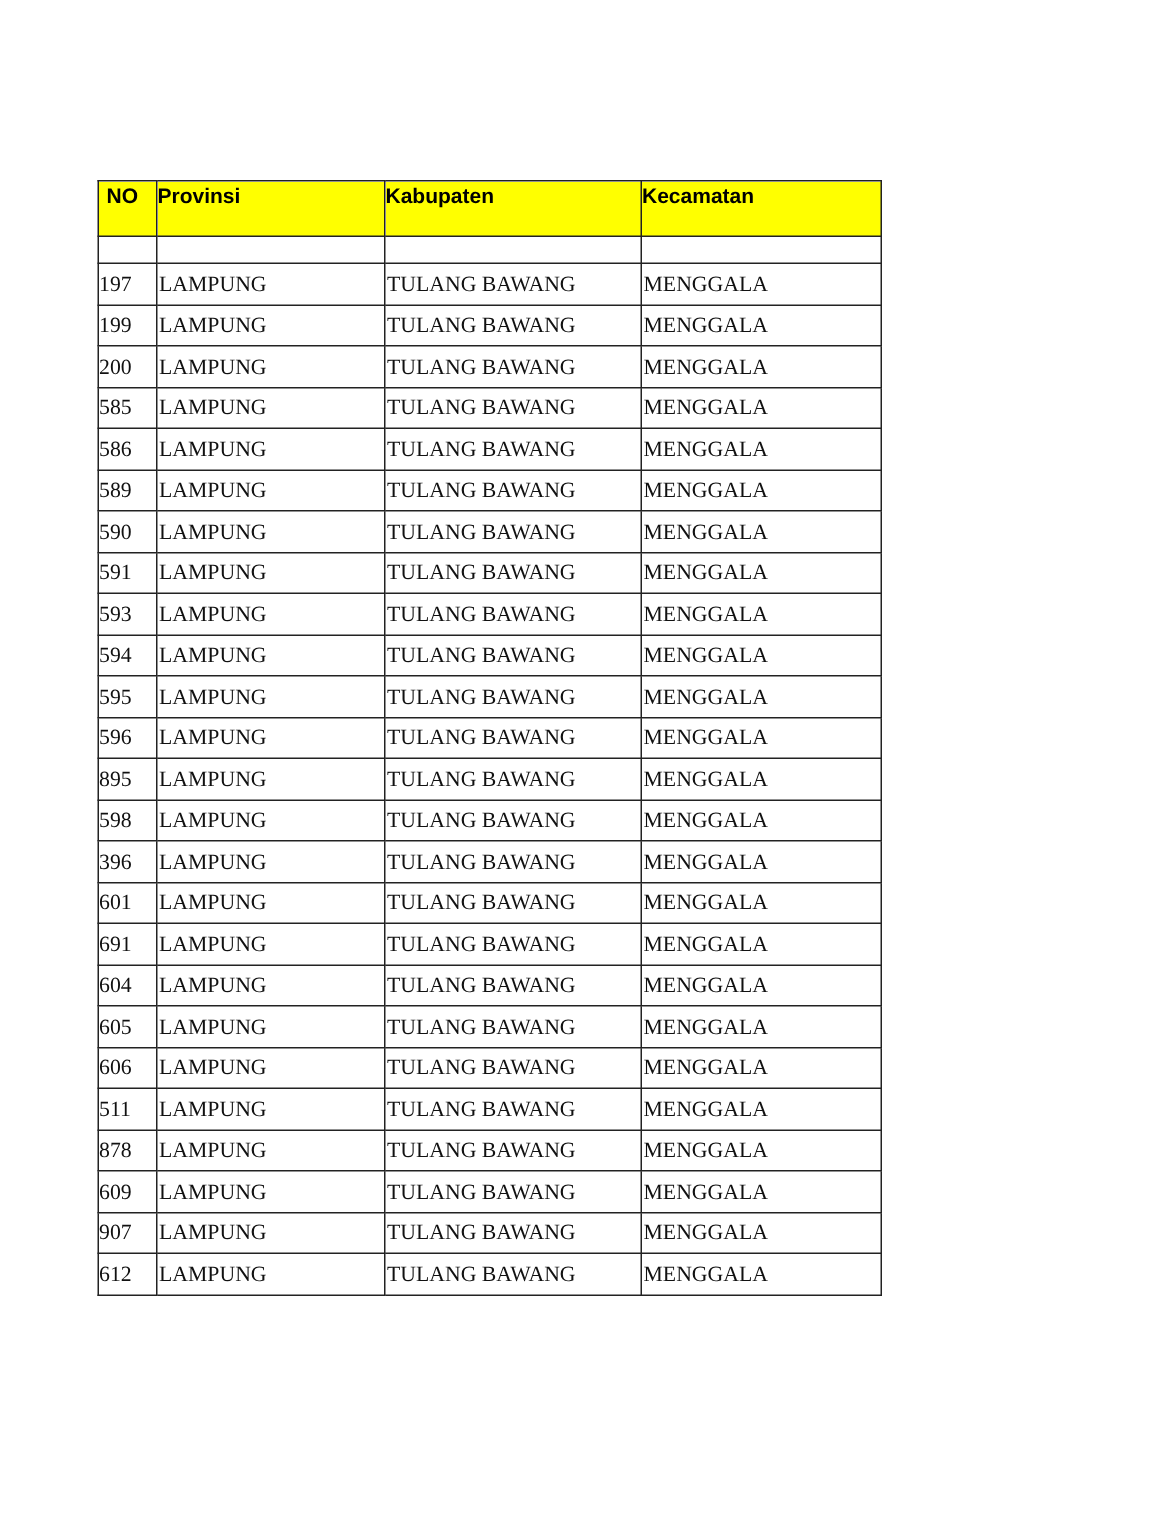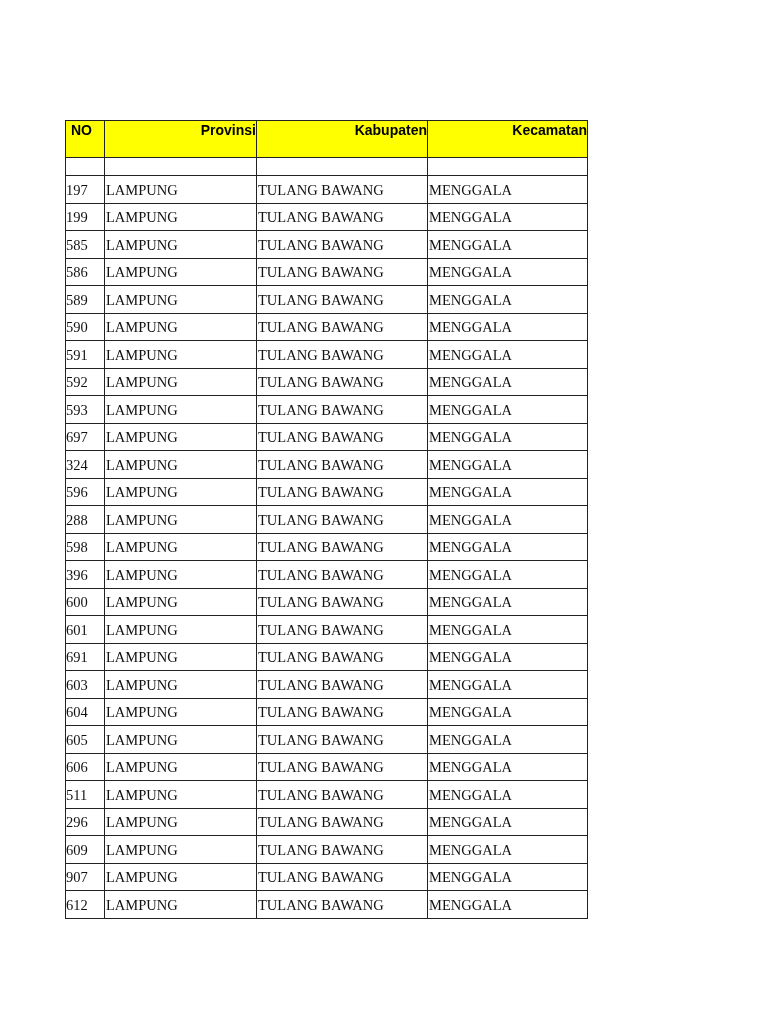--- a/index.html
+++ b/index.html
@@ -10,21 +10,21 @@
     width: 522px;
   }
   table.sheet col.c-no { width: 39px; }
   table.sheet col.c-prov { width: 152px; }
   table.sheet col.c-kab { width: 171px; }
   table.sheet col.c-kec { width: 160px; }
   th, td { border: 1px solid #222; padding: 0; overflow: hidden; white-space: nowrap; }
   th {
     background: #ffff00; height: 35px; vertical-align: top;
     font-family: "Liberation Sans", sans-serif; font-weight: bold; font-size: 14px;
-    color: #000; padding-top: 1px; text-align: right;
+    color: #000; padding-top: 1px; text-align: left;
   }
   th.no { text-align: left; padding-left: 5px; }
   tr.blank td { height: 17px; }
   tr.row td {
     height: 24.5px;
     font-family: "Liberation Serif", serif; font-size: 14.5px; color: #111;
     vertical-align: middle; padding-top: 2px;
   }
   td.no { text-align: left; padding-right: 2px; }
   td.txt { text-align: left; padding-left: 1px; }
@@ -60,20 +60,26 @@
         <td class="txt">TULANG BAWANG</td>
         <td class="txt">MENGGALA</td>
       </tr>
       <tr class="row">
         <td class="no">199</td>
         <td class="txt">LAMPUNG</td>
         <td class="txt">TULANG BAWANG</td>
         <td class="txt">MENGGALA</td>
       </tr>
       <tr class="row">
+        <td class="no">200</td>
+        <td class="txt">LAMPUNG</td>
+        <td class="txt">TULANG BAWANG</td>
+        <td class="txt">MENGGALA</td>
+      </tr>
+      <tr class="row">
         <td class="no">585</td>
         <td class="txt">LAMPUNG</td>
         <td class="txt">TULANG BAWANG</td>
         <td class="txt">MENGGALA</td>
       </tr>
       <tr class="row">
         <td class="no">586</td>
         <td class="txt">LAMPUNG</td>
         <td class="txt">TULANG BAWANG</td>
         <td class="txt">MENGGALA</td>
@@ -90,92 +96,74 @@
         <td class="txt">TULANG BAWANG</td>
         <td class="txt">MENGGALA</td>
       </tr>
       <tr class="row">
         <td class="no">591</td>
         <td class="txt">LAMPUNG</td>
         <td class="txt">TULANG BAWANG</td>
         <td class="txt">MENGGALA</td>
       </tr>
       <tr class="row">
-        <td class="no">592</td>
-        <td class="txt">LAMPUNG</td>
-        <td class="txt">TULANG BAWANG</td>
-        <td class="txt">MENGGALA</td>
-      </tr>
-      <tr class="row">
         <td class="no">593</td>
         <td class="txt">LAMPUNG</td>
         <td class="txt">TULANG BAWANG</td>
         <td class="txt">MENGGALA</td>
       </tr>
       <tr class="row">
-        <td class="no">697</td>
-        <td class="txt">LAMPUNG</td>
-        <td class="txt">TULANG BAWANG</td>
-        <td class="txt">MENGGALA</td>
-      </tr>
-      <tr class="row">
-        <td class="no">324</td>
+        <td class="no">594</td>
+        <td class="txt">LAMPUNG</td>
+        <td class="txt">TULANG BAWANG</td>
+        <td class="txt">MENGGALA</td>
+      </tr>
+      <tr class="row">
+        <td class="no">595</td>
         <td class="txt">LAMPUNG</td>
         <td class="txt">TULANG BAWANG</td>
         <td class="txt">MENGGALA</td>
       </tr>
       <tr class="row">
         <td class="no">596</td>
         <td class="txt">LAMPUNG</td>
         <td class="txt">TULANG BAWANG</td>
         <td class="txt">MENGGALA</td>
       </tr>
       <tr class="row">
-        <td class="no">288</td>
+        <td class="no">895</td>
         <td class="txt">LAMPUNG</td>
         <td class="txt">TULANG BAWANG</td>
         <td class="txt">MENGGALA</td>
       </tr>
       <tr class="row">
         <td class="no">598</td>
         <td class="txt">LAMPUNG</td>
         <td class="txt">TULANG BAWANG</td>
         <td class="txt">MENGGALA</td>
       </tr>
       <tr class="row">
         <td class="no">396</td>
         <td class="txt">LAMPUNG</td>
         <td class="txt">TULANG BAWANG</td>
         <td class="txt">MENGGALA</td>
       </tr>
       <tr class="row">
-        <td class="no">600</td>
-        <td class="txt">LAMPUNG</td>
-        <td class="txt">TULANG BAWANG</td>
-        <td class="txt">MENGGALA</td>
-      </tr>
-      <tr class="row">
         <td class="no">601</td>
         <td class="txt">LAMPUNG</td>
         <td class="txt">TULANG BAWANG</td>
         <td class="txt">MENGGALA</td>
       </tr>
       <tr class="row">
         <td class="no">691</td>
         <td class="txt">LAMPUNG</td>
         <td class="txt">TULANG BAWANG</td>
         <td class="txt">MENGGALA</td>
       </tr>
       <tr class="row">
-        <td class="no">603</td>
-        <td class="txt">LAMPUNG</td>
-        <td class="txt">TULANG BAWANG</td>
-        <td class="txt">MENGGALA</td>
-      </tr>
-      <tr class="row">
         <td class="no">604</td>
         <td class="txt">LAMPUNG</td>
         <td class="txt">TULANG BAWANG</td>
         <td class="txt">MENGGALA</td>
       </tr>
       <tr class="row">
         <td class="no">605</td>
         <td class="txt">LAMPUNG</td>
         <td class="txt">TULANG BAWANG</td>
         <td class="txt">MENGGALA</td>
@@ -186,21 +174,21 @@
         <td class="txt">TULANG BAWANG</td>
         <td class="txt">MENGGALA</td>
       </tr>
       <tr class="row">
         <td class="no">511</td>
         <td class="txt">LAMPUNG</td>
         <td class="txt">TULANG BAWANG</td>
         <td class="txt">MENGGALA</td>
       </tr>
       <tr class="row">
-        <td class="no">296</td>
+        <td class="no">878</td>
         <td class="txt">LAMPUNG</td>
         <td class="txt">TULANG BAWANG</td>
         <td class="txt">MENGGALA</td>
       </tr>
       <tr class="row">
         <td class="no">609</td>
         <td class="txt">LAMPUNG</td>
         <td class="txt">TULANG BAWANG</td>
         <td class="txt">MENGGALA</td>
       </tr>

